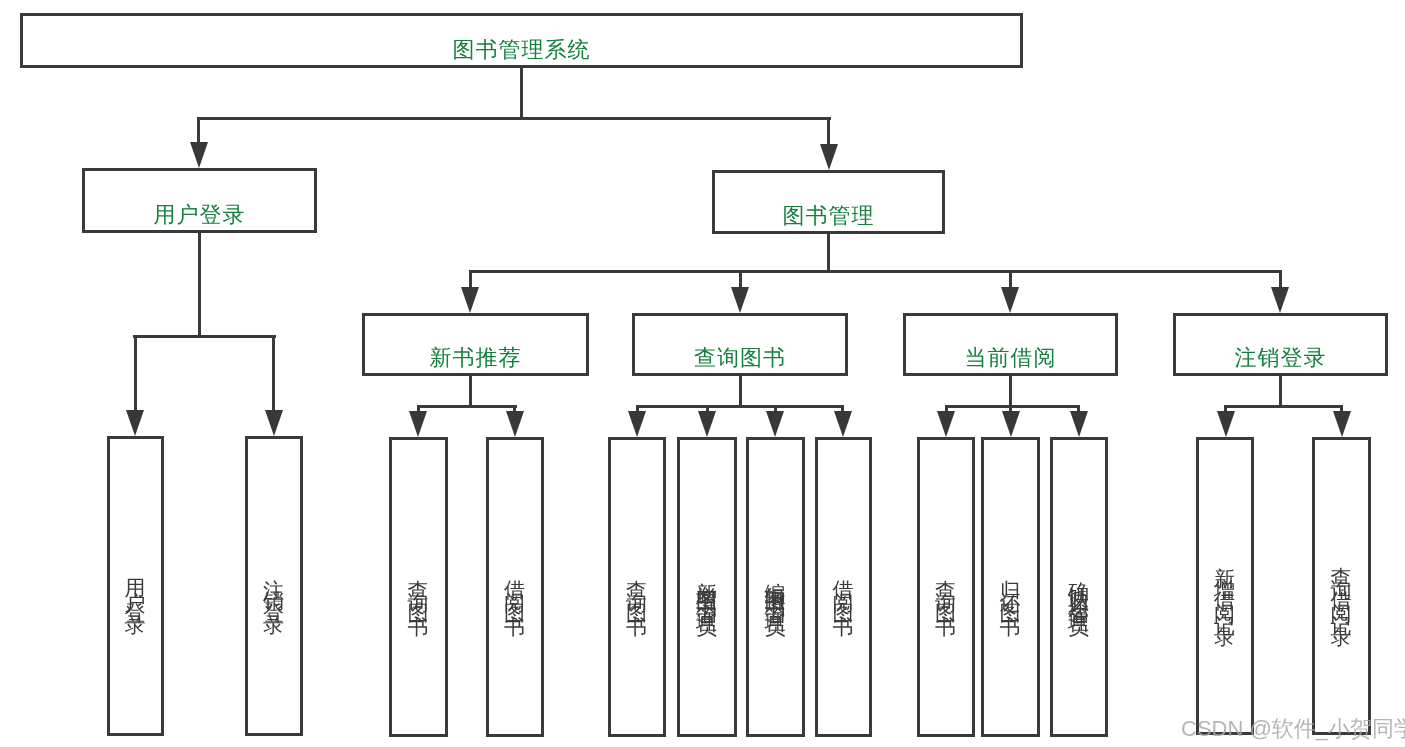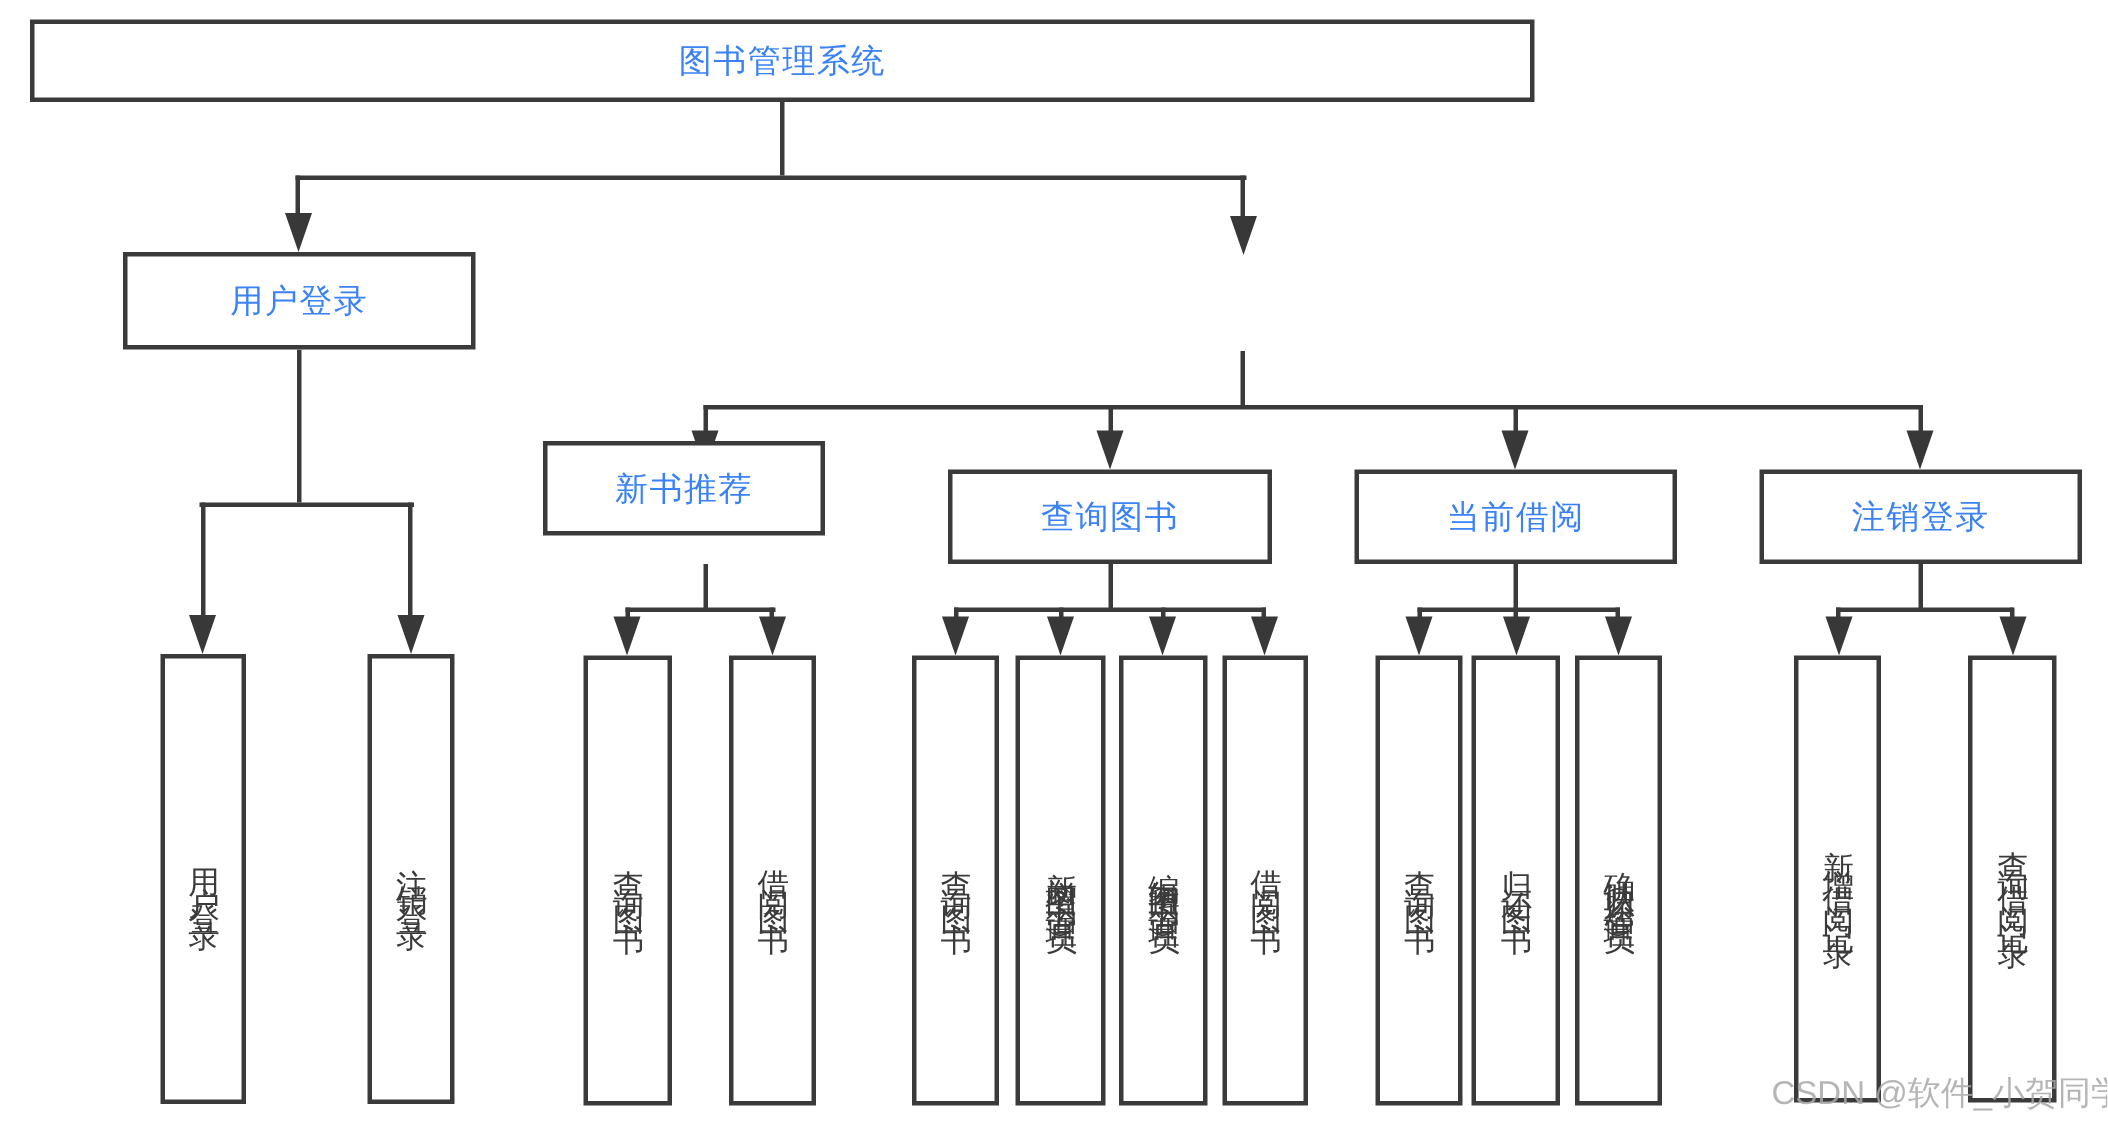--- a/index.html
+++ b/index.html
@@ -13,23 +13,23 @@
     background: #ffffff;
     overflow: hidden;
   }
 
   
   .node {
     position: absolute;
     border: 3px solid #3a3a3a;
     background: #ffffff;
     display: flex;
-    align-items: center;
+    align-items: flex-end;
     justify-content: center;
-    color: #3b82f6;
+    color: #15803d;
     font-size: 22px;
     letter-spacing: 1px;
     z-index: 2;
   }
 
   
   .leaf {
     position: absolute;
     border: 3px solid #3a3a3a;
     background: #ffffff;
@@ -91,41 +91,44 @@
 
   <div class="vline" style="left:520px; top:68px; height:49px;"></div>
   <div class="hline" style="left:197px; top:117px; width:634px;"></div>
   <div class="vline" style="left:197px; top:117px; height:27px;"></div>
   <div class="arrow" style="left:190px; top:142px;"></div>
   <div class="vline" style="left:827px; top:117px; height:29px;"></div>
   <div class="arrow" style="left:820px; top:144px;"></div>
 
   <div class="node" style="left:82px; top:168px; width:235px; height:65px;">
     <span>用户登录</span>
+  </div>
+  <div class="node" style="left:712px; top:170px; width:233px; height:64px;">
+    <span>图书管理</span>
   </div>
 
   <div class="vline" style="left:198px; top:233px; height:102px;"></div>
   <div class="hline" style="left:133px; top:335px; width:143px;"></div>
   <div class="vline" style="left:134px; top:335px; height:77px;"></div>
   <div class="arrow" style="left:126px; top:410px;"></div>
   <div class="vline" style="left:272px; top:335px; height:77px;"></div>
   <div class="arrow" style="left:265px; top:410px;"></div>
 
   <div class="vline" style="left:827px; top:234px; height:36px;"></div>
   <div class="hline" style="left:469px; top:270px; width:813px;"></div>
   <div class="vline" style="left:469px; top:270px; height:18px;"></div>
   <div class="arrow" style="left:461px; top:287px;"></div>
   <div class="vline" style="left:739px; top:270px; height:18px;"></div>
   <div class="arrow" style="left:731px; top:287px;"></div>
   <div class="vline" style="left:1009px; top:270px; height:18px;"></div>
   <div class="arrow" style="left:1001px; top:287px;"></div>
   <div class="vline" style="left:1279px; top:270px; height:18px;"></div>
   <div class="arrow" style="left:1271px; top:287px;"></div>
 
-  <div class="node" style="left:362px; top:294px; width:188px; height:63px;">
+  <div class="node" style="left:362px; top:313px; width:227px; height:63px;">
     <span>新书推荐</span>
   </div>
   <div class="node" style="left:632px; top:313px; width:216px; height:63px;">
     <span>查询图书</span>
   </div>
   <div class="node" style="left:903px; top:313px; width:215px; height:63px;">
     <span>当前借阅</span>
   </div>
   <div class="node" style="left:1173px; top:313px; width:215px; height:63px;">
     <span>注销登录</span>

